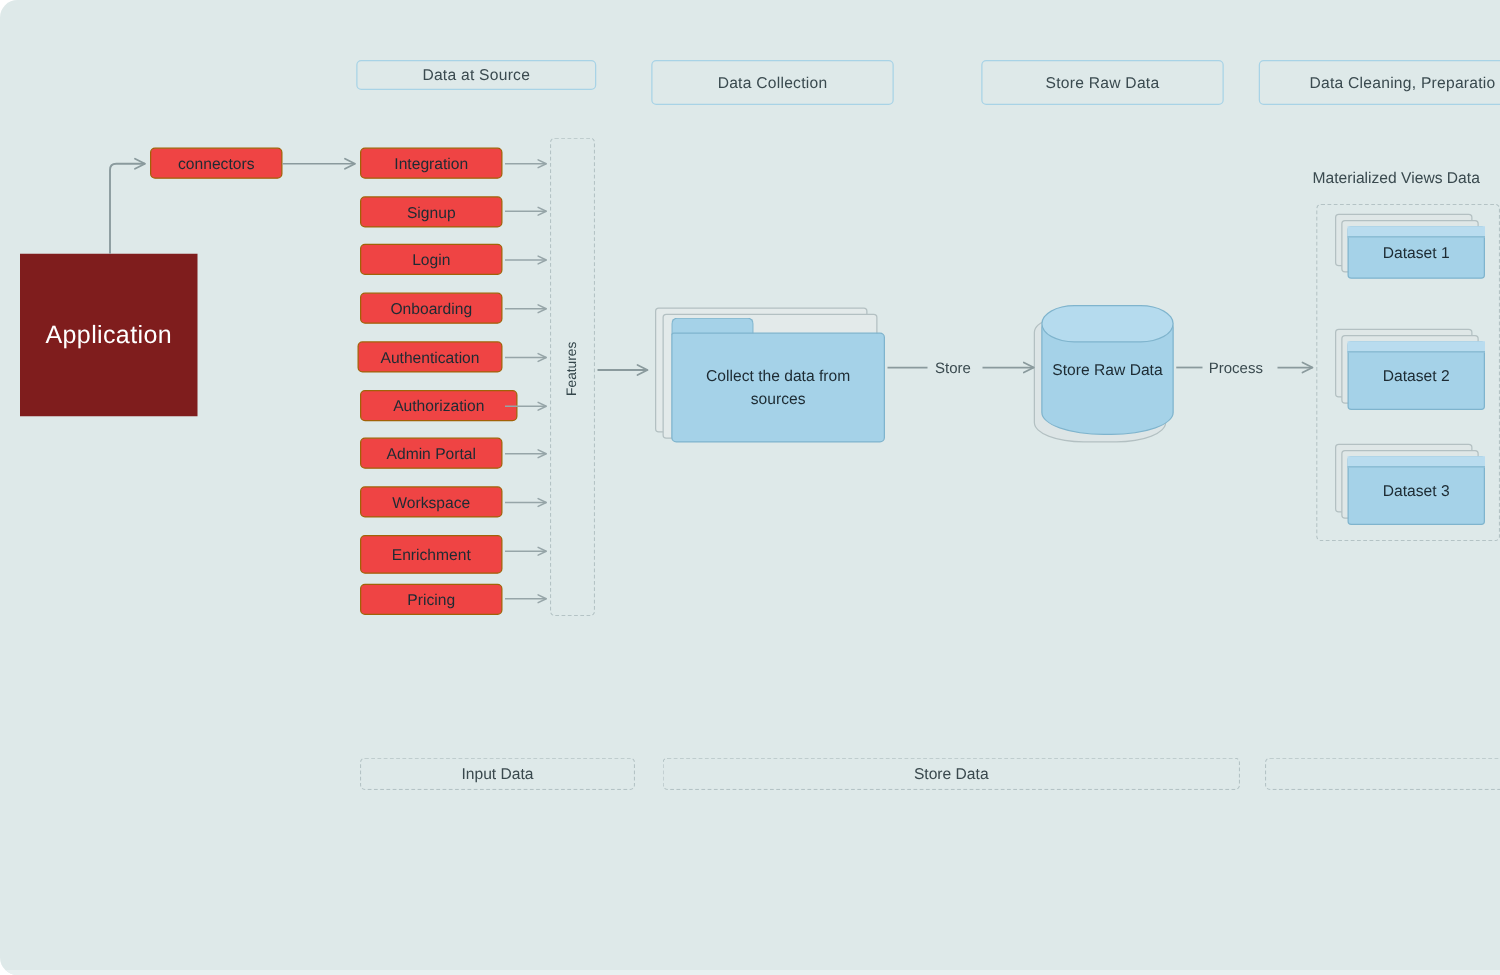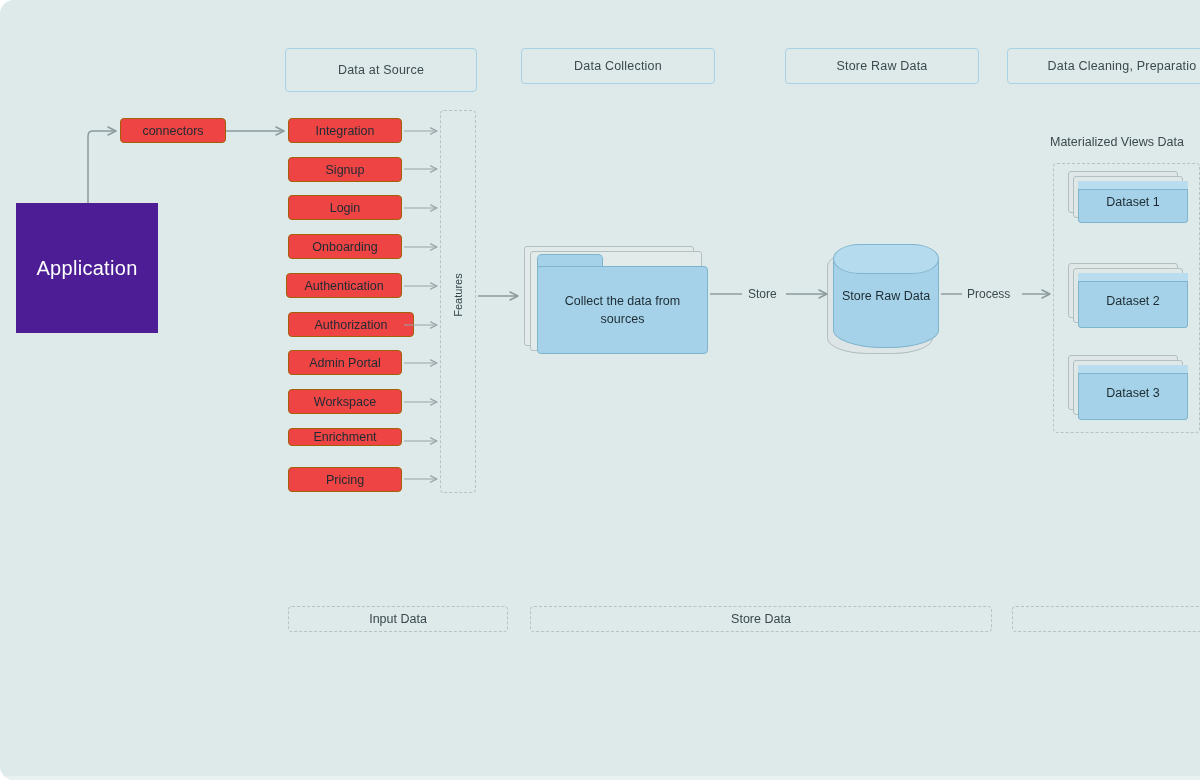--- a/index.html
+++ b/index.html
@@ -49,21 +49,21 @@
     display: flex;
     align-items: center;
     justify-content: center;
     font-size: 12.5px;
     color: #39484d;
     white-space: nowrap;
   }
 
   .app-node {
     position: absolute;
-    background: #4c1d95;
+    background: #7f1d1d;
     display: flex;
     align-items: center;
     justify-content: center;
     color: #ffffff;
     font-size: 20px;
     letter-spacing: .3px;
   }
 
   .blue-node {
     position: absolute;
@@ -232,21 +232,21 @@
     left: 0; top: 0;
     width: 1200px; height: 780px;
     pointer-events: none;
   }
 </style>
 </head>
 <body>
 
 <div id="canvas">
 
-  <div class="phase-box" style="left:285px; top:48px; width:192px; height:44px;">
+  <div class="phase-box" style="left:285px; top:48px; width:192px; height:24px;">
     <span>Data at Source</span>
   </div>
   <div class="phase-box" style="left:521px; top:48px; width:194px; height:36px;">
     <span>Data Collection</span>
   </div>
   <div class="phase-box" style="left:785px; top:48px; width:194px; height:36px;">
     <span>Store Raw Data</span>
   </div>
   <div class="phase-box" style="left:1007px; top:48px; width:230px; height:36px;">
     <span>Data Cleaning, Preparatio</span>
@@ -280,21 +280,21 @@
   </div>
   <div class="blue-node stacked" style="left:288px; top:312px; width:126px; height:25px;">
     <span>Authorization</span>
   </div>
   <div class="blue-node stacked" style="left:288px; top:350px; width:114px; height:25px;">
     <span>Admin Portal</span>
   </div>
   <div class="blue-node stacked" style="left:288px; top:389px; width:114px; height:25px;">
     <span>Workspace</span>
   </div>
-  <div class="blue-node stacked" style="left:288px; top:428px; width:114px; height:18px;">
+  <div class="blue-node stacked" style="left:288px; top:428px; width:114px; height:31px;">
     <span>Enrichment</span>
   </div>
   <div class="blue-node stacked" style="left:288px; top:467px; width:114px; height:25px;">
     <span>Pricing</span>
   </div>
 
   <div class="folder" style="left:524px; top:246px; width:184px; height:108px;">
     <div class="sheet" style="left:0px; top:0px; width:170px; height:100px;"></div>
     <div class="sheet" style="left:6px; top:5px; width:172px; height:100px;"></div>
     <div class="tab" style="left:13px; top:8px; width:66px; height:14px;"></div>

